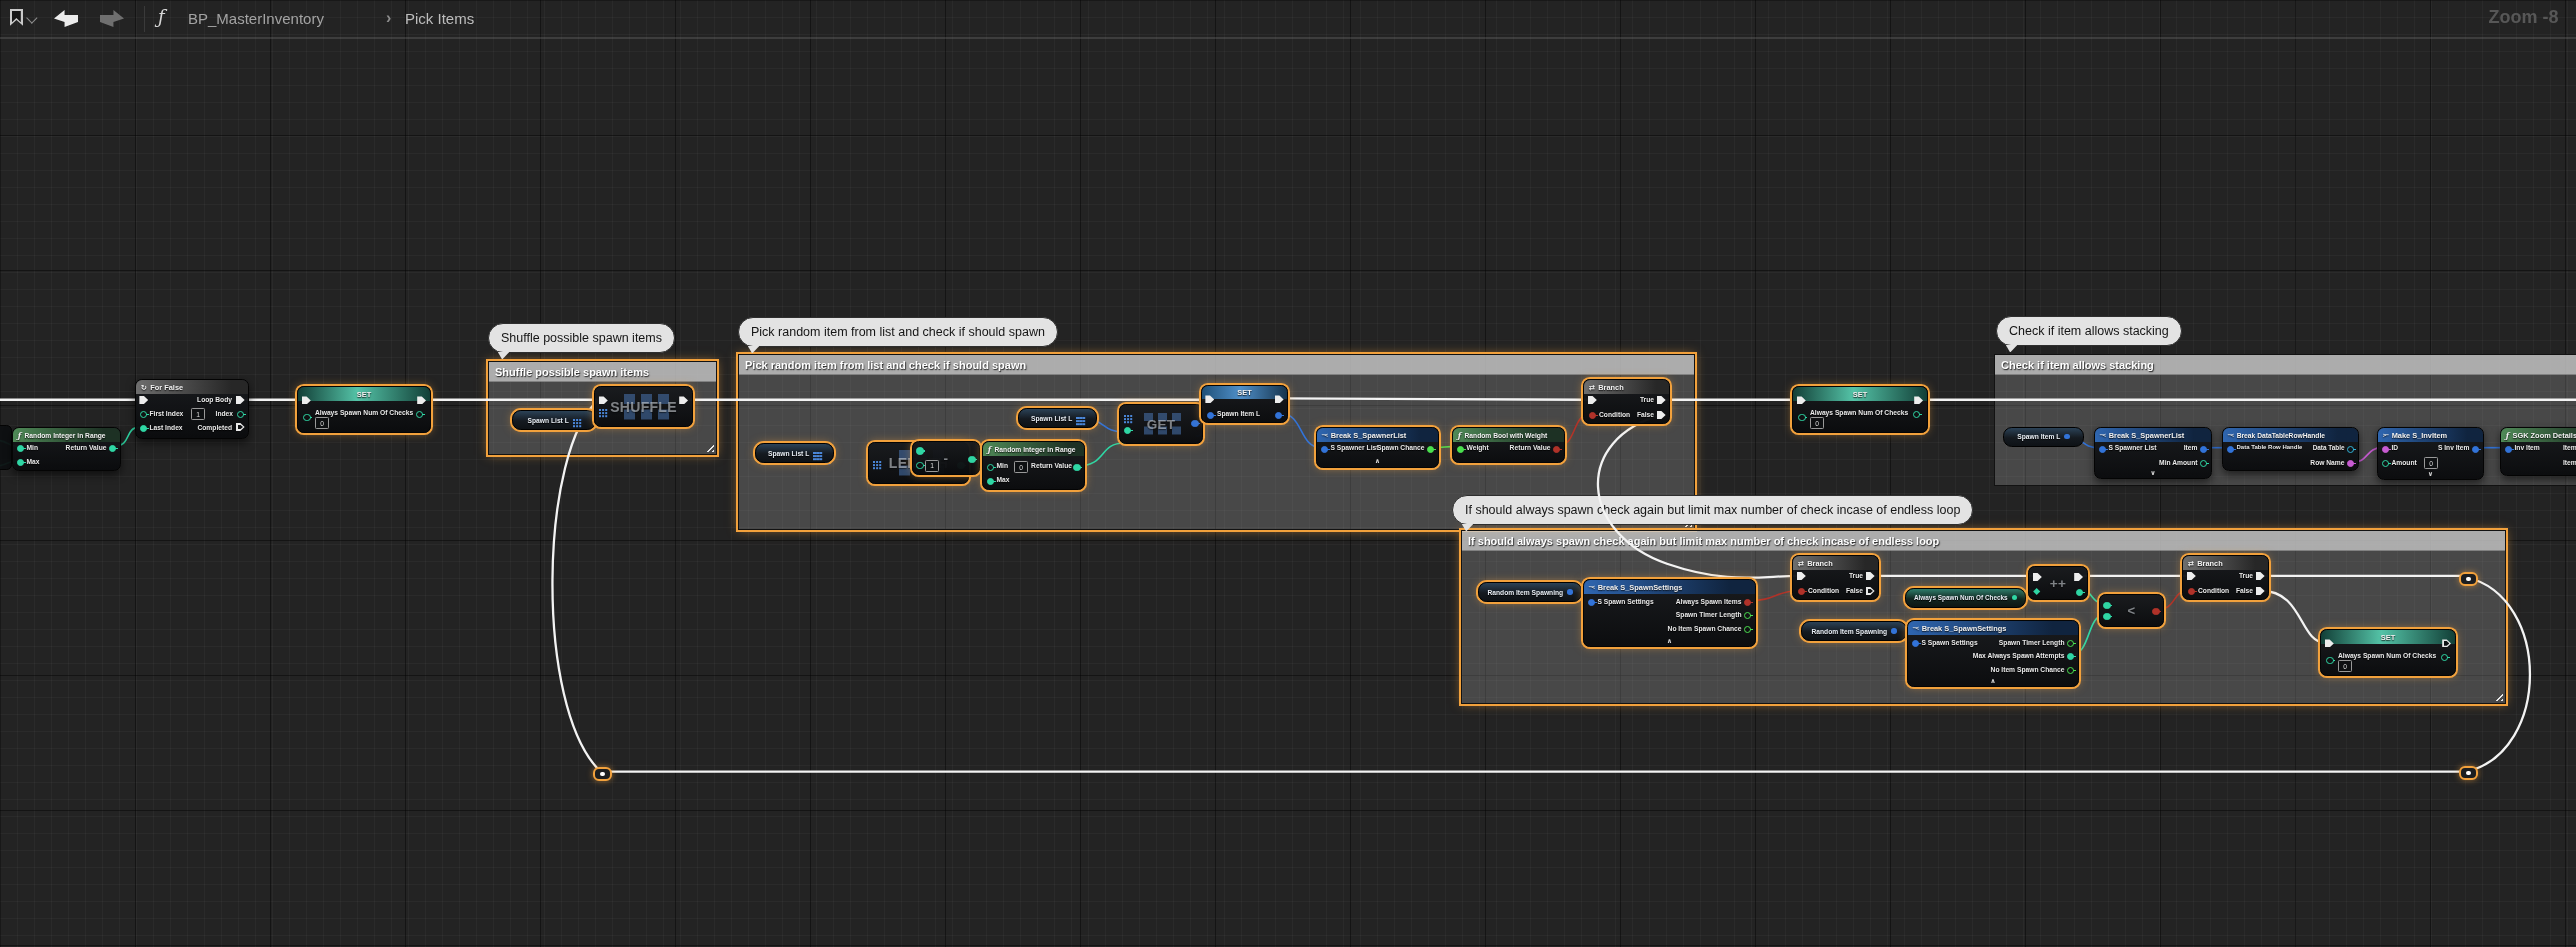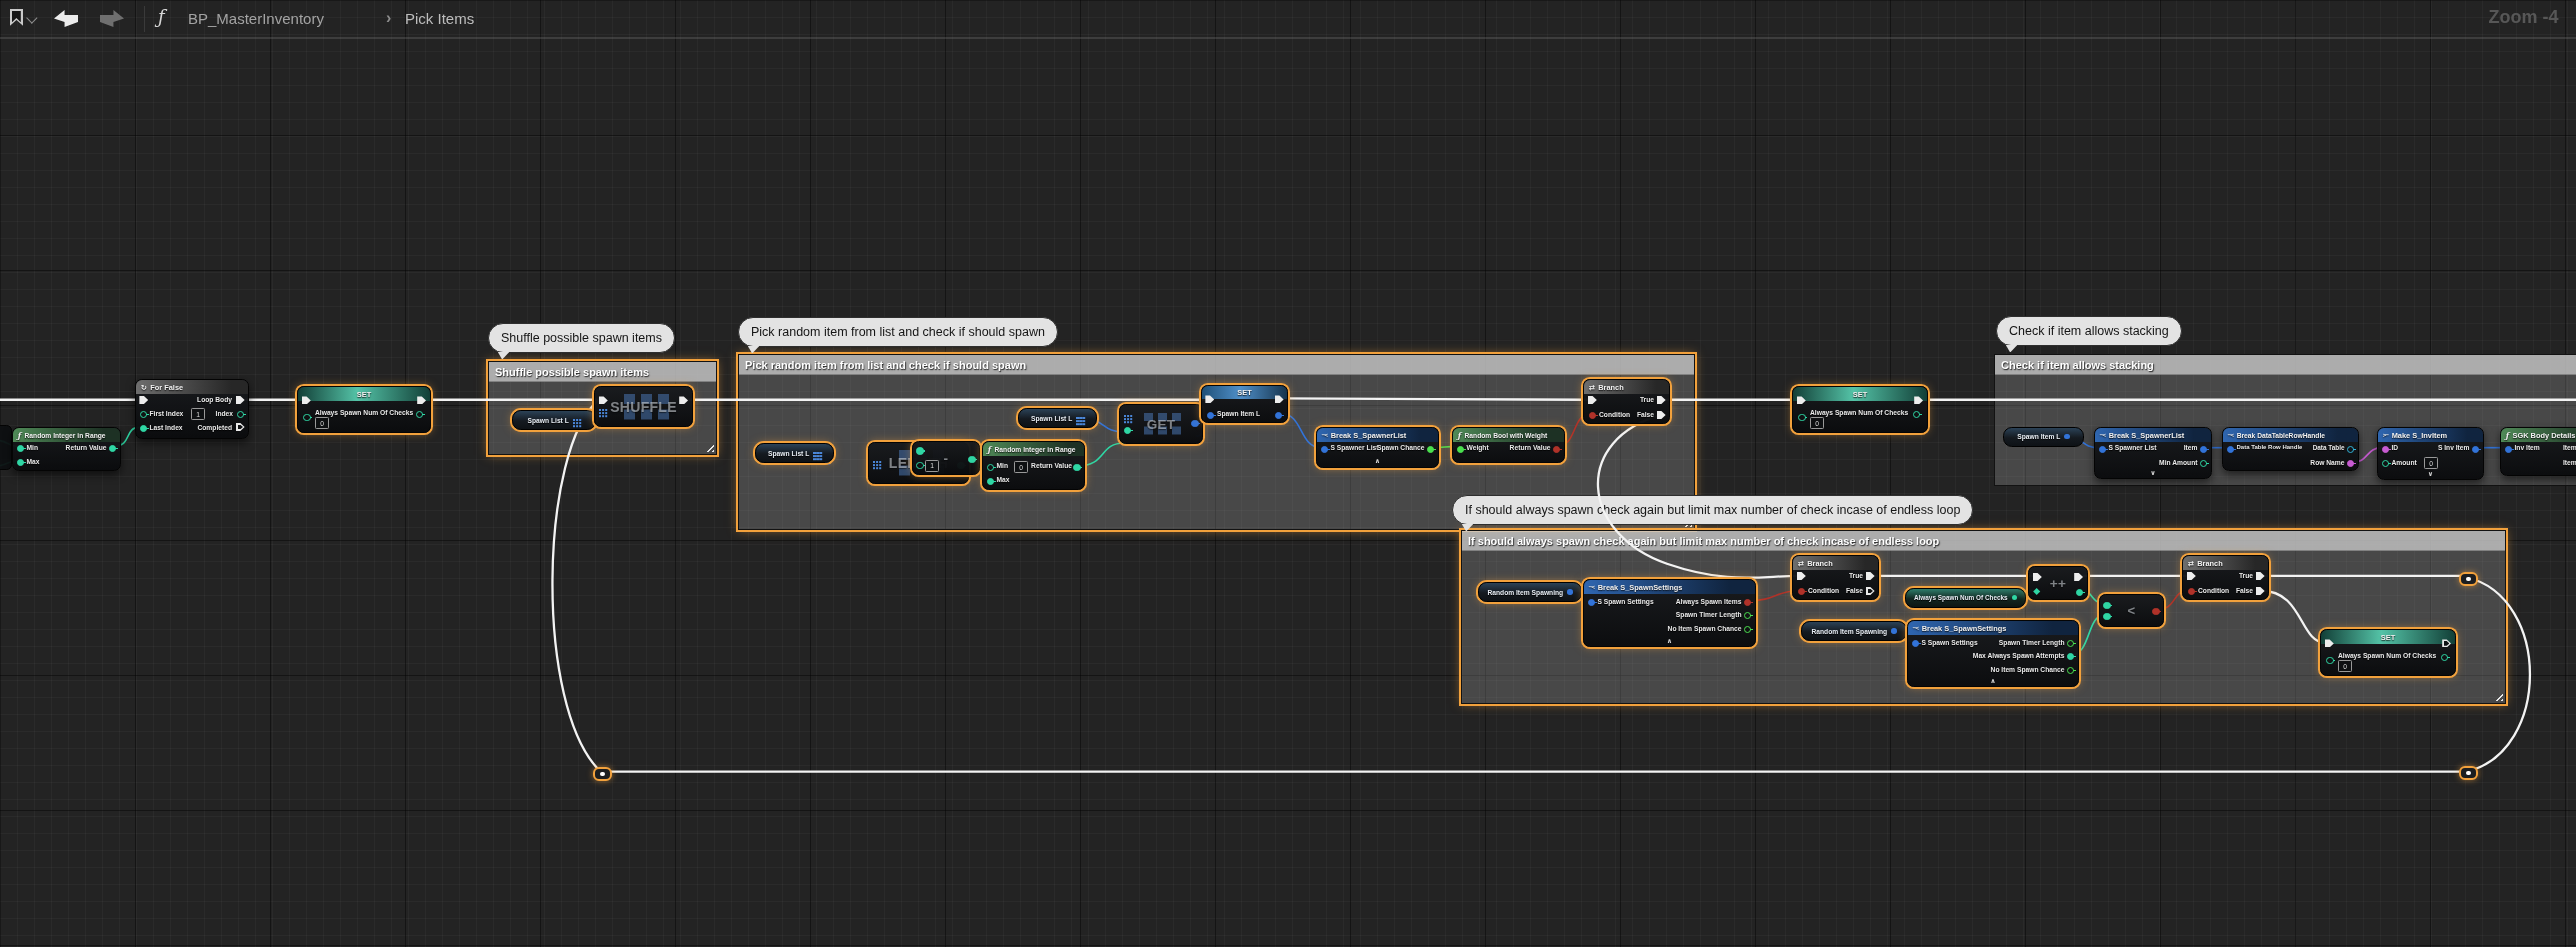--- a/index.html
+++ b/index.html
@@ -379,21 +379,21 @@
   <span class="pin f" style="--c:#3273d8;right:4px;top:17.5px"></span>
   <span class="pin" style="--c:#2fd6a4;left:4px;top:32px"></span>
   <span class="plab" style="left:13.5px;top:31px">Amount</span>
   <span class="valbox" style="left:46px;top:29px">0</span>
   <span class="chev" style="left:50%;bottom:1.3px;transform:translateX(-50%)">∨</span>
 </div>
 
 <div class="node" style="left:2500px;top:427px;width:111px;height:47px">
   <div class="nh green">
       <span class="fx">ƒ</span>
-      <span>SGK Body Details</span>
+      <span>SGK Zoom Details</span>
     </div>
   <span class="pin f" style="--c:#3273d8;left:4px;top:17.5px"></span>
   <span class="plab" style="left:13.5px;top:16px">Inv Item</span>
   <span class="plab" style="left:62px;top:16px">Item Found</span>
   <span class="plab" style="left:62px;top:31px">Item Details</span>
 </div>
 
 <div class="pill sel" style="left:1478px;top:582px;width:90px;height:18px">
   <span>Random Item Spawning</span>
   <span class="ppin" style="--c:#3273d8"></span>
@@ -503,15 +503,15 @@
 <div id="toolbar">
   <span class="t-abs bookmark" style="left:10px;top:8.8px"></span>
   <span class="t-abs caret" style="left:28px;top:13.5px"></span>
   <span class="t-abs navarrow" style="left:54px;top:10px"></span>
   <span class="t-abs navarrow fwd" style="left:100px;top:10px"></span>
   <span class="t-abs vsep" style="left:144px;top:6px"></span>
   <span class="t-abs fxbig" style="left:158px;top:6px">ƒ</span>
   <span class="t-abs crumb" style="left:188px;top:10px">BP_MasterInventory</span>
   <span class="t-abs crumb-sep" style="left:386px;top:8.8px">›</span>
   <span class="t-abs crumb cur" style="left:405px;top:10px">Pick Items</span>
-  <span class="t-abs zoomlbl" style="right:17.5px;top:6.7px">Zoom -4</span>
+  <span class="t-abs zoomlbl" style="right:17.5px;top:6.7px">Zoom -8</span>
 </div>
 
 
 </body></html>

